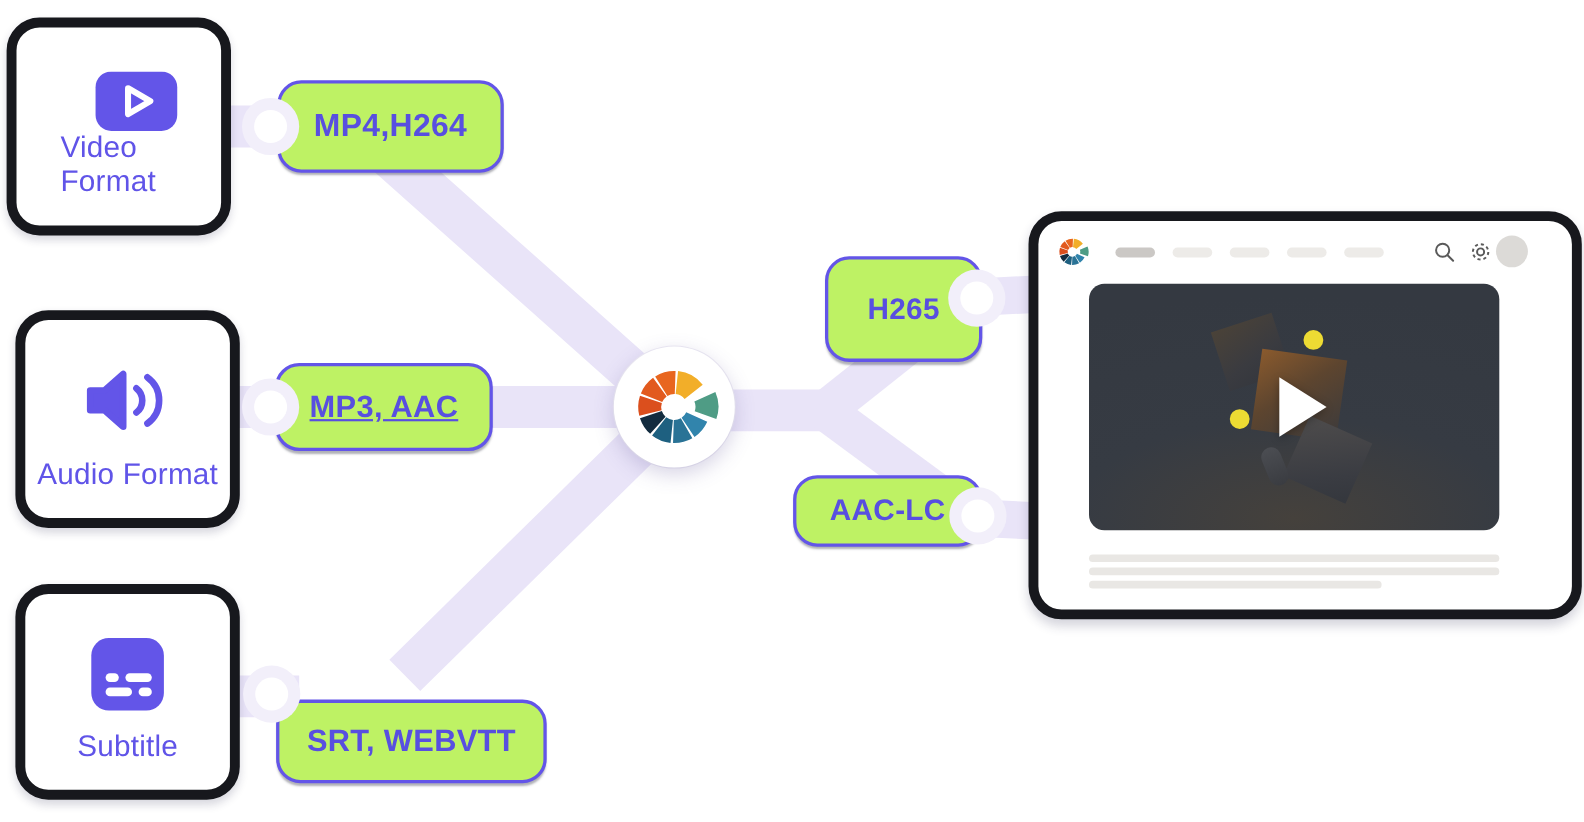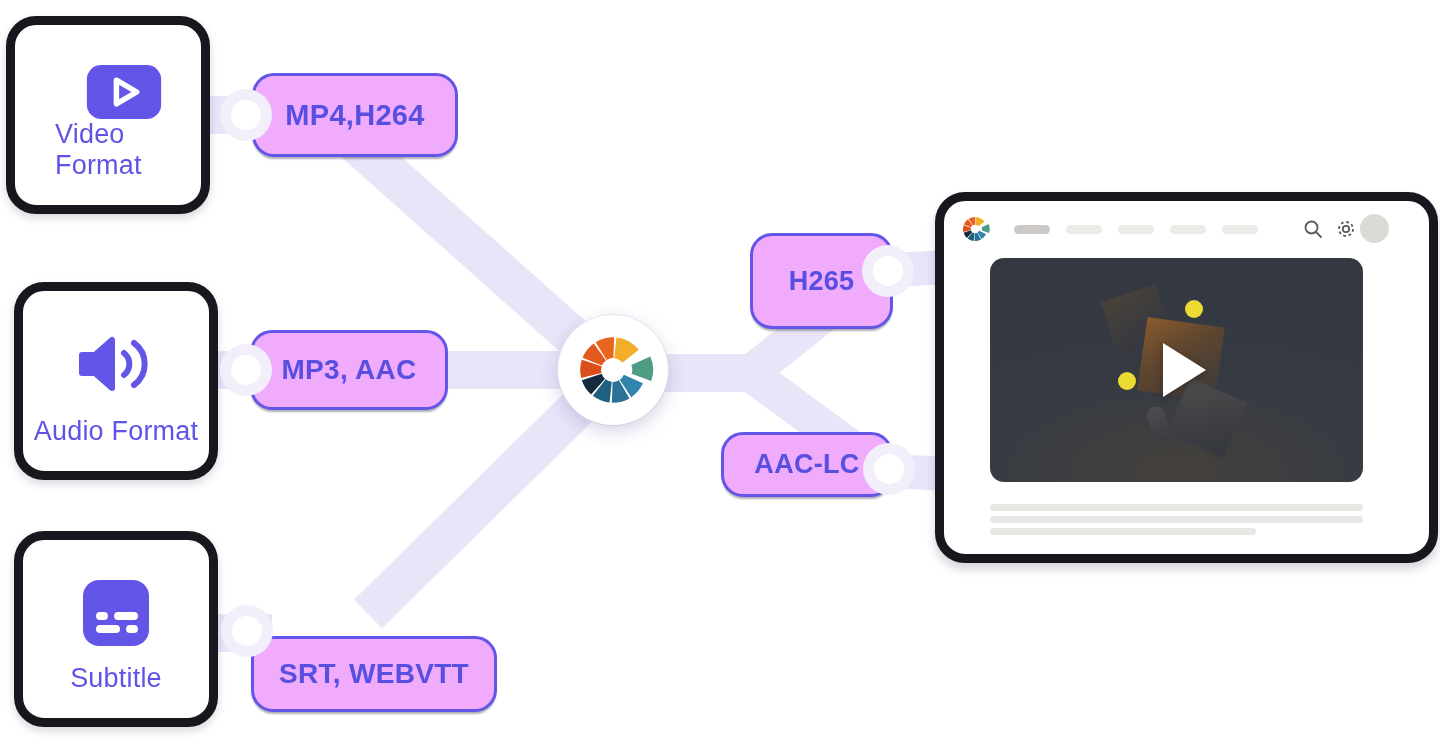--- a/index.html
+++ b/index.html
@@ -13,21 +13,21 @@
   .card{position:absolute;width:204px;height:198px;box-sizing:border-box;background:#fff;
         border:9px solid #17181d;border-radius:30px;z-index:3;
         display:flex;flex-direction:column;align-items:center;justify-content:space-between;
         padding:40px 8px 24px;box-shadow:0 4px 8px rgba(40,40,80,.18);}
   .card-label{font-size:27px;font-weight:500;color:#6054e8;letter-spacing:.2px;}
 
   .sub-icon{width:66px;height:66px;background:#6355e8;border-radius:16px;position:relative;}
   .sub-icon span{position:absolute;height:8px;border-radius:4px;background:#fff;}
 
   
-  .pill{position:absolute;box-sizing:border-box;background:#f0abfc;border:3px solid #6355e8;
+  .pill{position:absolute;box-sizing:border-box;background:#bef264;border:3px solid #6355e8;
         border-radius:22px;z-index:3;display:flex;align-items:center;justify-content:center;
         font-size:28px;font-weight:700;color:#584fe0;letter-spacing:.3px;
         box-shadow:0 3px 2px -1px rgba(25,30,45,.35);}
 
   
   .halo{position:absolute;width:52px;height:52px;border-radius:50%;background:#f2effa;z-index:4;
         display:flex;align-items:center;justify-content:center;}
   .halo .dotw{width:30px;height:30px;border-radius:50%;background:#fff;}
 
   
@@ -111,21 +111,21 @@
     <div class="sub-icon">
       <span style="left:13px;top:32px;width:12px;"></span>
       <span style="left:31px;top:32px;width:24px;"></span>
       <span style="left:13px;top:45px;width:24px;"></span>
       <span style="left:43px;top:45px;width:12px;"></span>
     </div>
     <span class="card-label">Subtitle</span>
   </div>
 
   <div class="pill" style="left:252px;top:73px;width:206px;height:84px;font-size:29px;">MP4,H264</div>
-  <div class="pill" style="left:250px;top:330px;width:198px;height:80px;">MP3, AAC</div>
+  <div class="pill" style="left:250px;top:330px;width:198px;height:80px;text-decoration:underline;">MP3, AAC</div>
   <div class="pill" style="left:251px;top:593px;width:246px;height:76px;margin-top:43px;">SRT, WEBVTT</div>
 
   <div class="pill" style="left:750px;top:233px;width:143px;height:96px;font-size:27px;">H265</div>
   <div class="pill" style="left:721px;top:432px;width:172px;height:65px;font-size:27px;">AAC-LC</div>
 
   <div class="halo" style="left:220px;top:89px;">
       <div class="dotw"></div>
     </div>
   <div class="halo" style="left:220px;top:344px;">
       <div class="dotw"></div>

